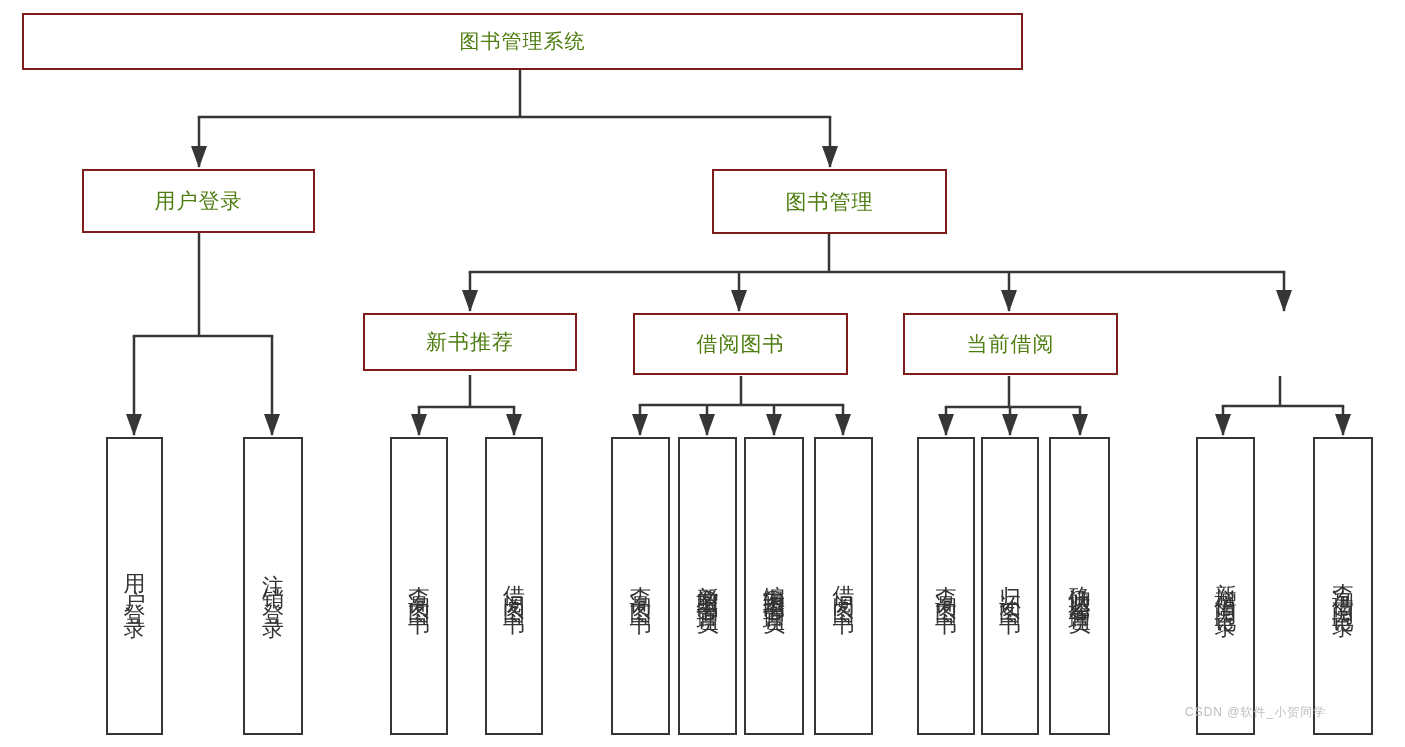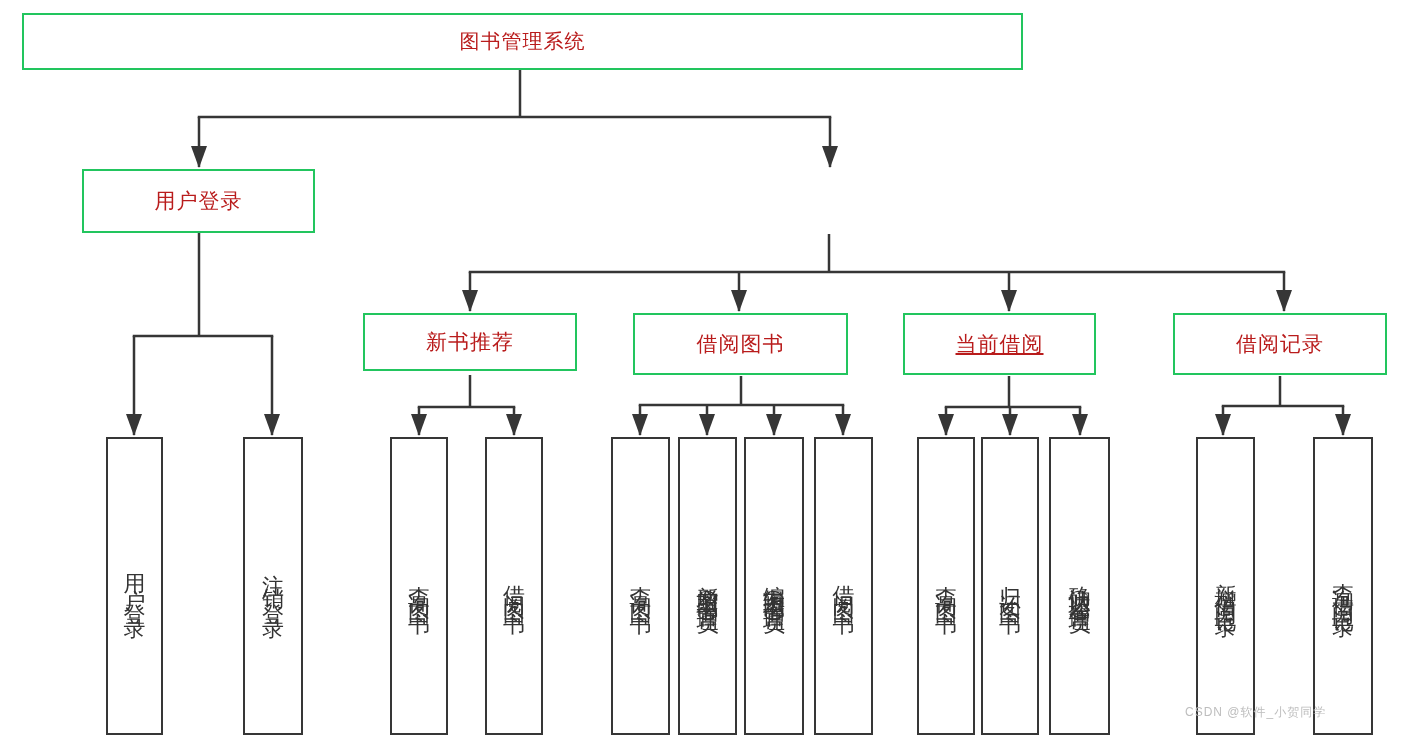--- a/index.html
+++ b/index.html
@@ -18,25 +18,25 @@
   .connectors {
     position: absolute;
     left: 0; top: 0;
     width: 1405px;
     height: 747px;
   }
   .node {
     position: absolute;
     box-sizing: border-box;
     background: #ffffff;
-    border: 2px solid #22c55e;
+    border: 2px solid #7f1d1d;
     display: flex;
     align-items: center;
     justify-content: center;
-    color: #b91c1c;
+    color: #4d7c0f;
     font-size: 21px;
     letter-spacing: 1px;
     white-space: nowrap;
   }
   .node.root { font-size: 20px; }
   .leaf {
     position: absolute;
     top: 437px;
     height: 298px;
     box-sizing: border-box;
@@ -135,32 +135,32 @@
     </g>
   </svg>
 
   <div class="node root" style="left:22px; top:13px; width:1001px; height:57px;">
     <span>图书管理系统</span>
   </div>
 
   <div class="node" style="left:82px; top:169px; width:233px; height:64px;">
     <span>用户登录</span>
   </div>
+  <div class="node" style="left:712px; top:169px; width:235px; height:65px;">
+    <span>图书管理</span>
+  </div>
 
   <div class="node" style="left:363px; top:313px; width:214px; height:58px;">
     <span>新书推荐</span>
   </div>
   <div class="node" style="left:633px; top:313px; width:215px; height:62px;">
     <span>借阅图书</span>
   </div>
-  <div class="node" style="left:903px; top:313px; width:193px; height:62px;text-decoration:underline;">
+  <div class="node" style="left:903px; top:313px; width:215px; height:62px;">
     <span>当前借阅</span>
-  </div>
-  <div class="node" style="left:1173px; top:313px; width:214px; height:62px;">
-    <span>借阅记录</span>
   </div>
 
   <div class="leaf sp16" style="left:106px; width:57px;">
     <span>用户登录</span>
   </div>
   <div class="leaf sp16" style="left:243px; width:60px;">
     <span>注销登录</span>
   </div>
   <div class="leaf sp9" style="left:390px; width:58px;">
     <span>查询图书</span>

